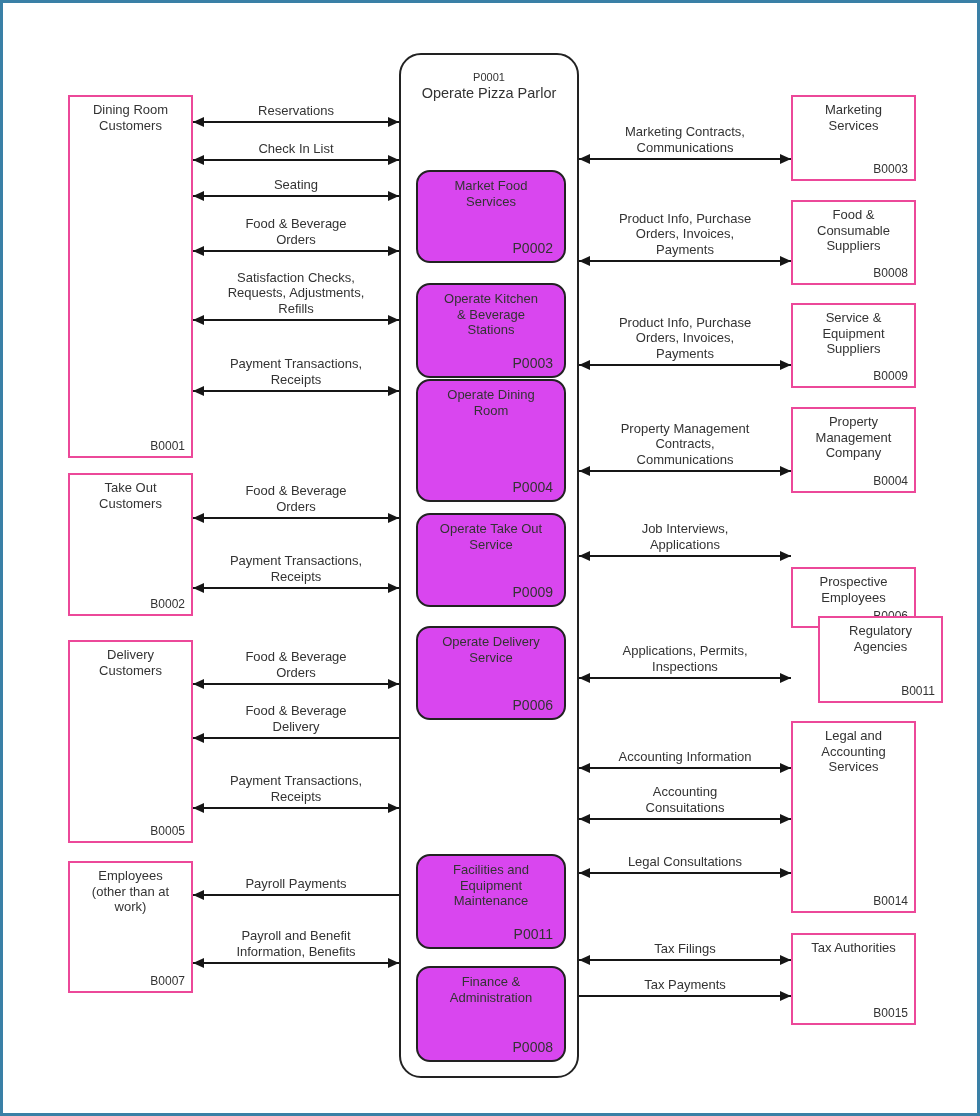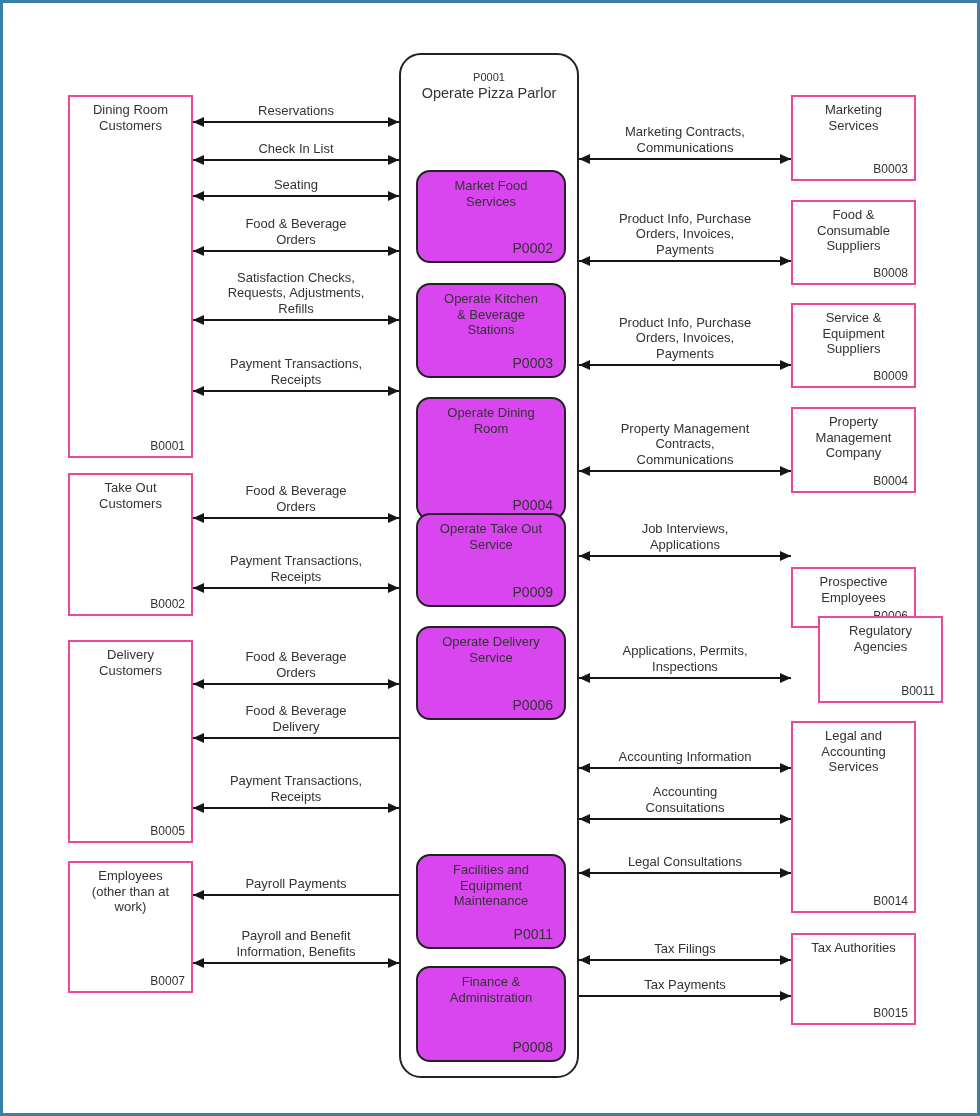--- a/index.html
+++ b/index.html
@@ -213,21 +213,21 @@
     <div class="process-label">Market Food
 Services</div>
     <div class="process-code">P0002</div>
   </div>
   <div class="process" style="top:280px; height:95px;">
     <div class="process-label">Operate Kitchen
 &amp; Beverage
 Stations</div>
     <div class="process-code">P0003</div>
   </div>
-  <div class="process" style="top:394px; height:123px;">
+  <div class="process" style="top:376px; height:123px;">
     <div class="process-label">Operate Dining
 Room</div>
     <div class="process-code">P0004</div>
   </div>
   <div class="process" style="top:510px; height:94px;">
     <div class="process-label">Operate Take Out
 Service</div>
     <div class="process-code">P0009</div>
   </div>
   <div class="process" style="top:623px; height:94px;">

